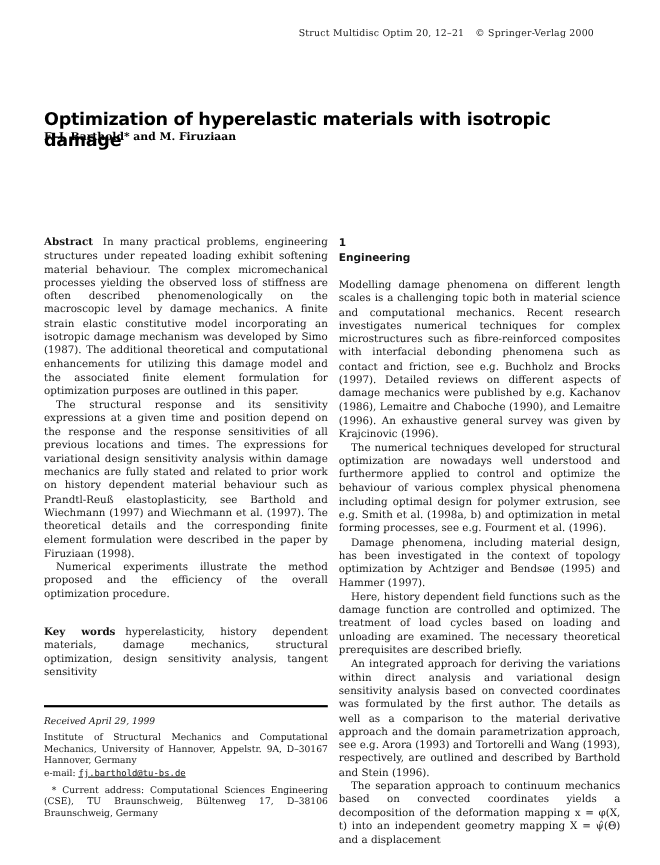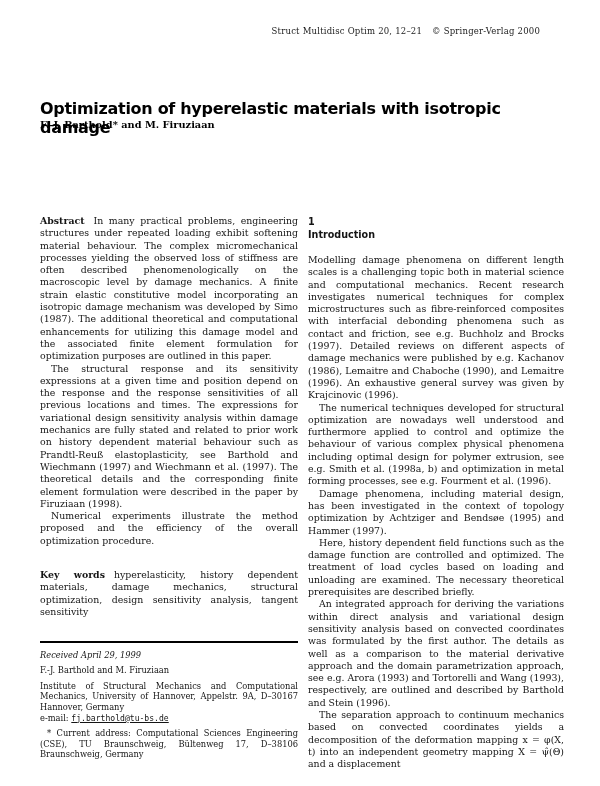--- a/index.html
+++ b/index.html
@@ -78,30 +78,29 @@
   <div class="col col-left">
     <p class="para"><span class="runin-label">Abstract</span><span>In many practical problems, engineering structures under repeated loading exhibit softening material behaviour. The complex micromechanical processes yielding the observed loss of stiffness are often described phenomenologically on the macroscopic level by damage mechanics. A finite strain elastic constitutive model incorporating an isotropic damage mechanism was developed by Simo (1987). The additional theoretical and computational enhancements for utilizing this damage model and the associated finite element formulation for optimization purposes are outlined in this paper.</span></p>
     <p class="para indent">The structural response and its sensitivity expressions at a given time and position depend on the response and the response sensitivities of all previous locations and times. The expressions for variational design sensitivity analysis within damage mechanics are fully stated and related to prior work on history dependent material behaviour such as Prandtl-Reuß elastoplasticity, see Barthold and Wiechmann (1997) and Wiechmann et al. (1997). The theoretical details and the corresponding finite element formulation were described in the paper by Firuziaan (1998).</p>
     <p class="para indent">Numerical experiments illustrate the method proposed and the efficiency of the overall optimization procedure.</p>
     <p class="para keywords"><span class="runin-label">Key words</span><span>hyperelasticity, history dependent materials, damage mechanics, structural optimization, design sensitivity analysis, tangent sensitivity</span></p>
   </div>
 
   <div class="footnote">
     <div class="fn-rule"></div>
     <p class="fn-received">Received April 29, 1999</p>
-    <p>F.-J. Barthold and M. Firuziaan</p>
     <p class="tight">Institute of Structural Mechanics and Computational Mechanics, University of Hannover, Appelstr. 9A, D–30167 Hannover, Germany</p>
     <p><span>e-mail:</span> <span class="mono">fj.barthold@tu-bs.de</span></p>
     <p class="fn-current">* Current address: Computational Sciences Engineering (CSE), TU Braunschweig, Bültenweg 17, D–38106 Braunschweig, Germany</p>
   </div>
 
   <div class="col col-right">
     <div class="section-head">
       <span class="num">1</span>
-      <span class="name">Introduction</span>
+      <span class="name">Engineering</span>
     </div>
     <p class="para">Modelling damage phenomena on different length scales is a challenging topic both in material science and computational mechanics. Recent research investigates numerical techniques for complex microstructures such as fibre-reinforced composites with interfacial debonding phenomena such as contact and friction, see e.g. Buchholz and Brocks (1997). Detailed reviews on different aspects of damage mechanics were published by e.g. Kachanov (1986), Lemaitre and Chaboche (1990), and Lemaitre (1996). An exhaustive general survey was given by Krajcinovic (1996).</p>
     <p class="para indent">The numerical techniques developed for structural optimization are nowadays well understood and furthermore applied to control and optimize the behaviour of various complex physical phenomena including optimal design for polymer extrusion, see e.g. Smith et al. (1998a, b) and optimization in metal forming processes, see e.g. Fourment et al. (1996).</p>
     <p class="para indent">Damage phenomena, including material design, has been investigated in the context of topology optimization by Achtziger and Bendsøe (1995) and Hammer (1997).</p>
     <p class="para indent">Here, history dependent field functions such as the damage function are controlled and optimized. The treatment of load cycles based on loading and unloading are examined. The necessary theoretical prerequisites are described briefly.</p>
     <p class="para indent">An integrated approach for deriving the variations within direct analysis and variational design sensitivity analysis based on convected coordinates was formulated by the first author. The details as well as a comparison to the material derivative approach and the domain parametrization approach, see e.g. Arora (1993) and Tortorelli and Wang (1993), respectively, are outlined and described by Barthold and Stein (1996).</p>
     <p class="para indent">The separation approach to continuum mechanics based on convected coordinates yields a decomposition of the deformation mapping x = φ(X, t) into an independent geometry mapping X = ψ̂(Θ) and a displacement</p>
   </div>
 
 </div>

